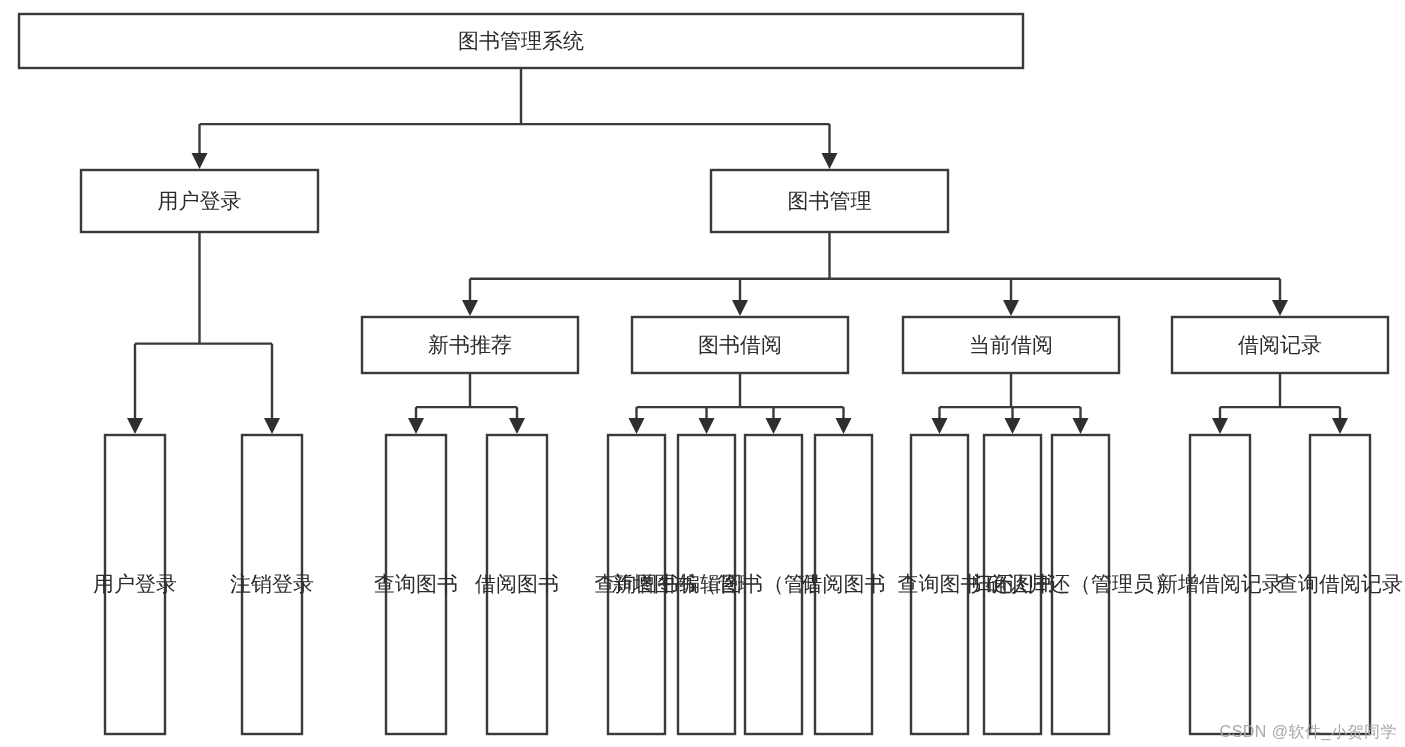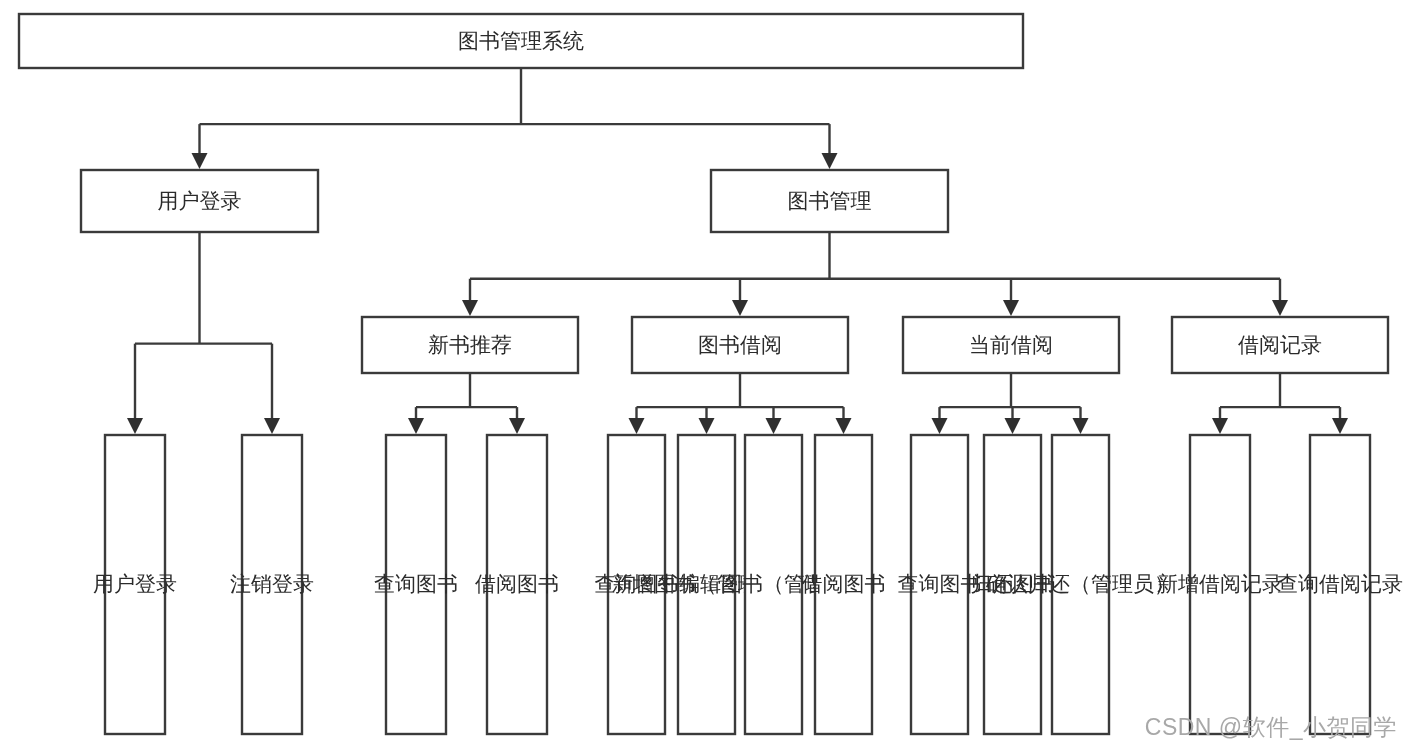--- a/index.html
+++ b/index.html
@@ -37,21 +37,21 @@
     fill: none;
   }
   .arrow-head {
     fill: #2f2f2f;
   }
   .watermark {
     position: absolute;
     right: 8px;
     bottom: 4px;
     font-family: "Liberation Sans", "DejaVu Sans", sans-serif;
-    font-size: 23px;
+    font-size: 16px;
     color: #a8a8a8;
     white-space: nowrap;
     letter-spacing: 0.5px;
   }
 </style>
 </head>
 <body>
 
 <svg id="diagram" viewBox="0 0 1405 747" xmlns="http://www.w3.org/2000/svg">
   <g id="edges-layer">

